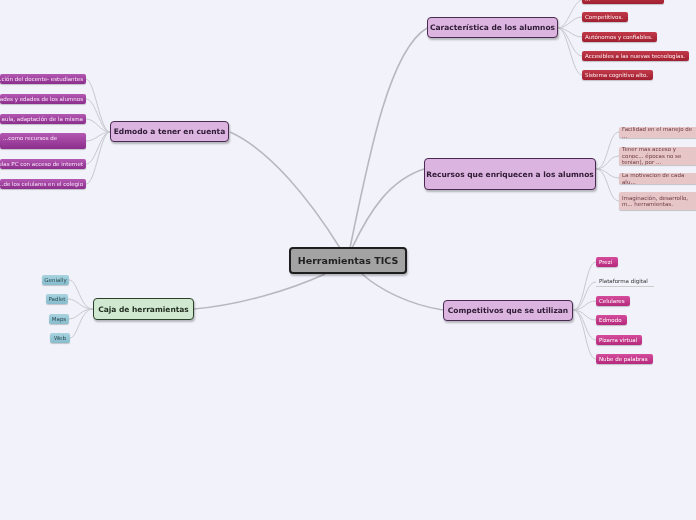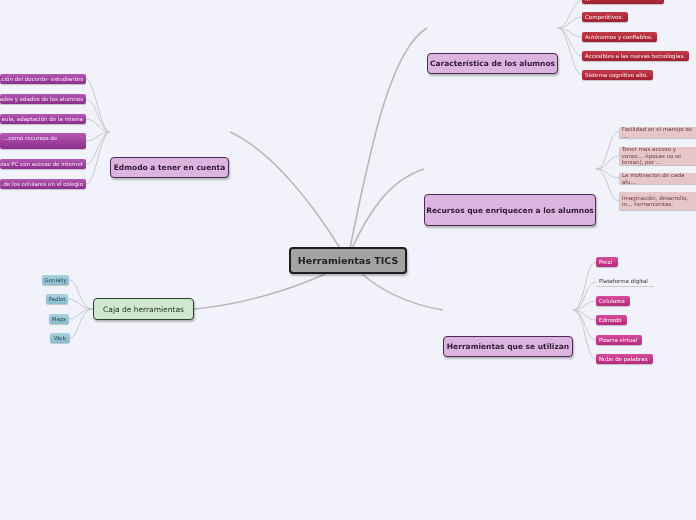--- a/index.html
+++ b/index.html
@@ -12,25 +12,24 @@
   .node { position:absolute; box-sizing:border-box; white-space:nowrap; overflow:hidden; }
   .central {
     background:#a3a3a3; border:2px solid #1e1e1e; border-radius:4px;
     font-weight:bold; font-size:9.5px; color:#222; display:flex; align-items:center; justify-content:center;
     box-shadow:1px 2px 2px rgba(0,0,0,0.25);
   }
   .main-purple {
     background:#dcb4e0; border:1.5px solid #4a2a52; border-radius:4px;
     font-weight:bold; font-size:7.5px; color:#2d1a33; display:flex; align-items:center; justify-content:center;
     box-shadow:1px 2px 2px rgba(0,0,0,0.25);
-    margin-top:36px;
   }
   .main-green {
     background:#cfe8cf; border:1.5px solid #2b402b; border-radius:4px;
-    font-weight:normal; font-size:7.5px; color:#1f2a1f; display:flex; align-items:center; justify-content:center;
+    font-weight:bold; font-size:7.5px; color:#1f2a1f; display:flex; align-items:center; justify-content:center;
     box-shadow:1px 2px 2px rgba(0,0,0,0.25);
   }
   .leaf { font-size:5.5px; padding:0 3px; display:flex; align-items:center; border-radius:2px; box-shadow:0 1px 1px rgba(0,0,0,0.2); }
   .leaf-magenta { background:linear-gradient(#b358b3,#8c2e8c); color:#fbe8fb; justify-content:flex-end; }
   .leaf-red { background:linear-gradient(#c23a4a,#a01f30); color:#fff0f0; }
   .leaf-pink { background:#e7c6c8; color:#6a3a40; align-items:center; white-space:normal; line-height:6.5px; }
   .leaf-rose { background:linear-gradient(#d64c9c,#b52a7c); color:#fff; }
   .leaf-plain { background:transparent; color:#333; box-shadow:none; border-bottom:1px solid #ccc; border-radius:0; }
   .leaf-teal { background:linear-gradient(#a9d3df,#86bccc); color:#2a4a55; justify-content:center; }
 </style>
@@ -96,21 +95,21 @@
 <div class="node leaf leaf-red" style="left:582px;top:32px;width:75px;height:10px;">Autónomos y confiables.</div>
 <div class="node leaf leaf-red" style="left:582px;top:51px;width:107px;height:10px;">Accesibles a las nuevas tecnologías.</div>
 <div class="node leaf leaf-red" style="left:582px;top:70px;width:71px;height:10px;">Sistema cognitivo alto.</div>
 
 <div class="node main-purple" style="left:424px;top:158px;width:172px;height:32px;">Recursos que enriquecen a los alumnos</div>
 <div class="node leaf leaf-pink" style="left:619px;top:127px;width:80px;height:11px;">Facilidad en el manejo de ...</div>
 <div class="node leaf leaf-pink" style="left:619px;top:147px;width:80px;height:18px;">Tener mas acceso y conoc... épocas no se tenían), por ...</div>
 <div class="node leaf leaf-pink" style="left:619px;top:173px;width:80px;height:11px;">La motivacion de cada alu...</div>
 <div class="node leaf leaf-pink" style="left:619px;top:192px;width:80px;height:18px;">Imaginación, desarrollo, m... herramientas.</div>
 
-<div class="node main-purple" style="left:443px;top:300px;width:130px;height:21px;">Herramientas que se utilizan</div>
+<div class="node main-purple" style="left:443px;top:300px;width:130px;height:21px;">Competitivos que se utilizan</div>
 <div class="node leaf leaf-rose" style="left:596px;top:257px;width:22px;height:10px;">Prezi</div>
 <div class="node leaf leaf-plain" style="left:596px;top:276px;width:58px;height:11px;">Plataforma digital</div>
 <div class="node leaf leaf-rose" style="left:596px;top:296px;width:34px;height:10px;">Celulares</div>
 <div class="node leaf leaf-rose" style="left:596px;top:315px;width:31px;height:10px;">Edmodo</div>
 <div class="node leaf leaf-rose" style="left:596px;top:335px;width:46px;height:10px;">Pizarra virtual</div>
 <div class="node leaf leaf-rose" style="left:596px;top:354px;width:57px;height:10px;">Nube de palabras</div>
 
 <div class="node main-green" style="left:93px;top:298px;width:101px;height:22px;">Caja de herramientas</div>
 <div class="node leaf leaf-teal" style="left:42px;top:275px;width:27px;height:10px;">Genially</div>
 <div class="node leaf leaf-teal" style="left:46px;top:294px;width:22px;height:10px;">Padlet</div>

